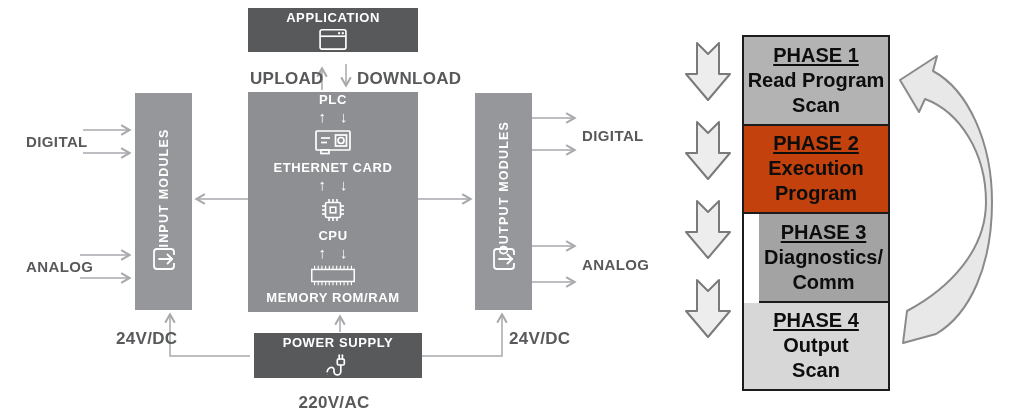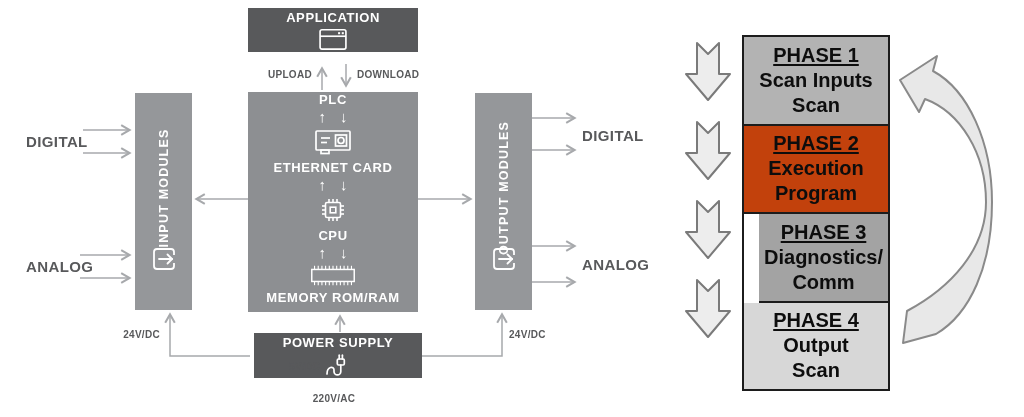--- a/index.html
+++ b/index.html
@@ -5,21 +5,21 @@
   html,body{margin:0;padding:0;background:#ffffff;}
   #canvas{position:relative;width:1024px;height:417px;background:#ffffff;overflow:hidden;
           font-family:"Liberation Sans","DejaVu Sans",sans-serif;}
   .abs{position:absolute;}
   
   .darkbox{background:#58595b;color:#fff;display:flex;flex-direction:column;align-items:center;}
   .graybox{background:#8d8f92;color:#fff;}
   .modbox{background:#95979a;color:#fff;}
   .boxtitle{font-weight:bold;font-size:13px;letter-spacing:.6px;color:#fff;}
   .sidelabel{font-weight:bold;font-size:15px;letter-spacing:.4px;color:#58595b;}
-  .voltlabel{font-weight:bold;font-size:10px;letter-spacing:.3px;color:#58595b;}
+  .voltlabel{font-weight:bold;font-size:17px;letter-spacing:.3px;color:#58595b;}
   .updown{display:flex;gap:14px;color:#fff;font-size:15px;line-height:14px;font-weight:bold;}
   .plc-stack{width:170px;height:220px;display:flex;flex-direction:column;align-items:center;
              gap:3px;}
   .vtext{position:absolute;left:50%;top:44%;transform:translate(-50%,-50%) rotate(-90deg);
          transform-origin:center;white-space:nowrap;font-weight:bold;font-size:12.5px;
          letter-spacing:1.2px;color:#fff;}
   
   .phase-stack{left:742px;top:35px;width:148px;height:356px;border:2px solid #1c1c1c;
                box-sizing:border-box;display:flex;flex-direction:column;}
   .phase-row{flex:1;border-bottom:2px solid #1c1c1c;display:flex;flex-direction:column;
@@ -198,21 +198,21 @@
     </svg>
   </div>
   <span class="abs voltlabel" style="left:250px;top:393px;width:168px;text-align:center;">220V/AC</span>
   <span class="abs voltlabel" style="left:278px;top:315px;width:42px;text-align:right;margin-top:46px;">5V/DC</span>
   <span class="abs voltlabel" style="left:116px;top:329px;width:44px;text-align:right;">24V/DC</span>
   <span class="abs voltlabel" style="left:509px;top:329px;">24V/DC</span>
 
   <div class="abs phase-stack">
     <div class="phase-row" style="background: rgb(179, 179, 179);">
       <span class="phase-title">PHASE 1</span>
-      <span class="phase-line">Scan Inputs</span>
+      <span class="phase-line">Read Program</span>
       <span class="phase-line">Scan</span>
     </div>
     <div class="phase-row" style="background: #c2410c;">
       <span class="phase-title">PHASE 2</span>
       <span class="phase-line">Execution</span>
       <span class="phase-line">Program</span>
     </div>
     <div class="phase-row" style="background: rgb(163, 163, 163); margin-left: 15px;">
       <span class="phase-title">PHASE 3</span>
       <span class="phase-line">Diagnostics/</span>

